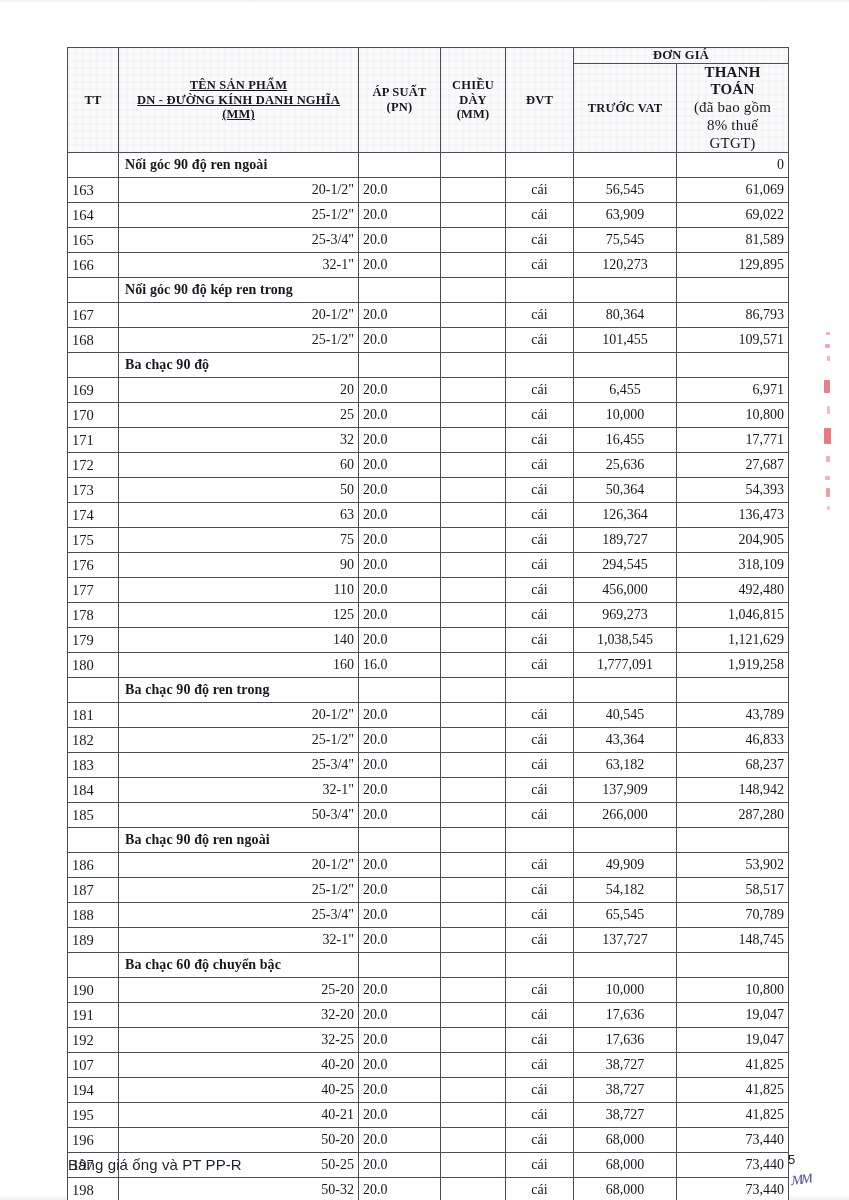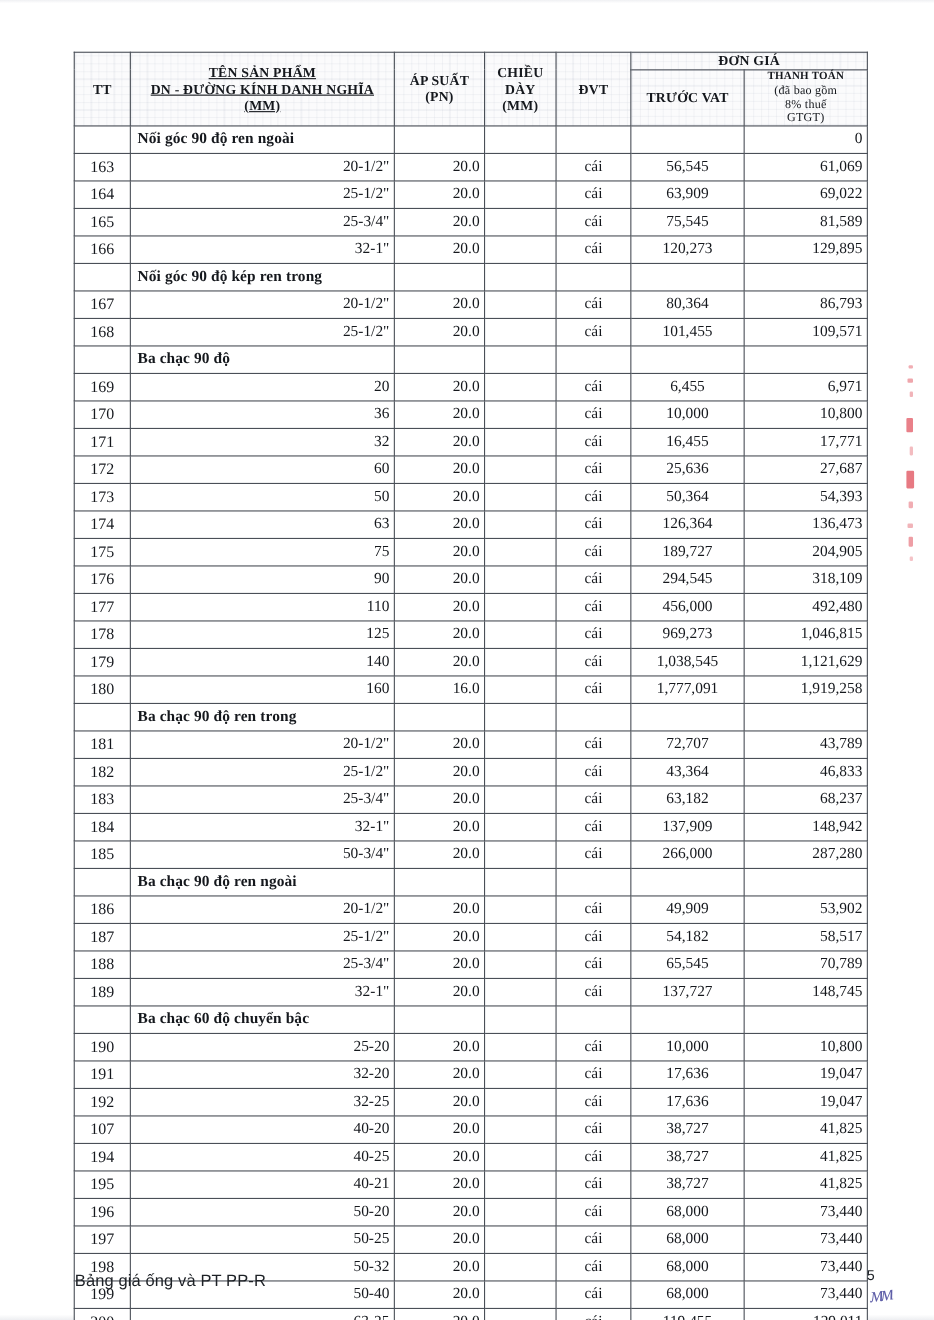--- a/index.html
+++ b/index.html
@@ -56,30 +56,30 @@
   .col-name{width:240px;}
   .col-pn{width:82px;}
   .col-thk{width:65px;}
   .col-dvt{width:68px;}
   .col-pre{width:103px;}
   .col-pay{width:112px;}
 
   thead .h-tt{font-size:13.5px;}
   thead .h-name{font-size:13px;padding:2px 6px;text-decoration:underline;}
   thead .h-dongia{font-size:13.5px;padding:3px 0 4px;}
-  thead .h-pay .sub{font-weight:normal;font-size:11px;display:block;}
-  thead .h-pay .main{display:block;font-size:10px;}
+  thead .h-pay .sub{font-weight:normal;font-size:15px;display:block;}
+  thead .h-pay .main{display:block;font-size:15px;}
 
   tbody td{height:24px;font-size:14px;}
-  td.tt{text-align:center;font-size:14.5px;}
+  td.tt{font-size:14.5px;}
   td.name{text-align:right;padding-right:6px;}
   td.name.section{
     text-align:left;font-weight:bold;font-size:14px;padding-left:6px;letter-spacing:.1px;
   }
-  td.pn{text-align:right;}
+  td.pn{text-align:left;}
   td.thk{text-align:center;}
   td.dvt{text-align:center;}
   td.pre{text-align:center;padding-right:5px;}
   td.pay{text-align:right;padding-right:5px;}
 
   
   .footer{
     position:absolute;left:0;top:1152px;width:849px;height:40px;
     font-family:"Liberation Sans", sans-serif;
   }
@@ -242,21 +242,21 @@
           <td class="tt">169</td>
           <td class="name">20</td>
           <td class="pn">20.0</td>
           <td class="thk"></td>
           <td class="dvt">cái</td>
           <td class="pre">6,455</td>
           <td class="pay">6,971</td>
         </tr>
         <tr>
           <td class="tt">170</td>
-          <td class="name">36</td>
+          <td class="name">25</td>
           <td class="pn">20.0</td>
           <td class="thk"></td>
           <td class="dvt">cái</td>
           <td class="pre">10,000</td>
           <td class="pay">10,800</td>
         </tr>
         <tr>
           <td class="tt">171</td>
           <td class="name">32</td>
           <td class="pn">20.0</td>
@@ -354,21 +354,21 @@
           <td class="dvt"></td>
           <td class="pre"></td>
           <td class="pay"></td>
         </tr>
         <tr>
           <td class="tt">181</td>
           <td class="name">20-1/2"</td>
           <td class="pn">20.0</td>
           <td class="thk"></td>
           <td class="dvt">cái</td>
-          <td class="pre">72,707</td>
+          <td class="pre">40,545</td>
           <td class="pay">43,789</td>
         </tr>
         <tr>
           <td class="tt">182</td>
           <td class="name">25-1/2"</td>
           <td class="pn">20.0</td>
           <td class="thk"></td>
           <td class="dvt">cái</td>
           <td class="pre">43,364</td>
           <td class="pay">46,833</td>

